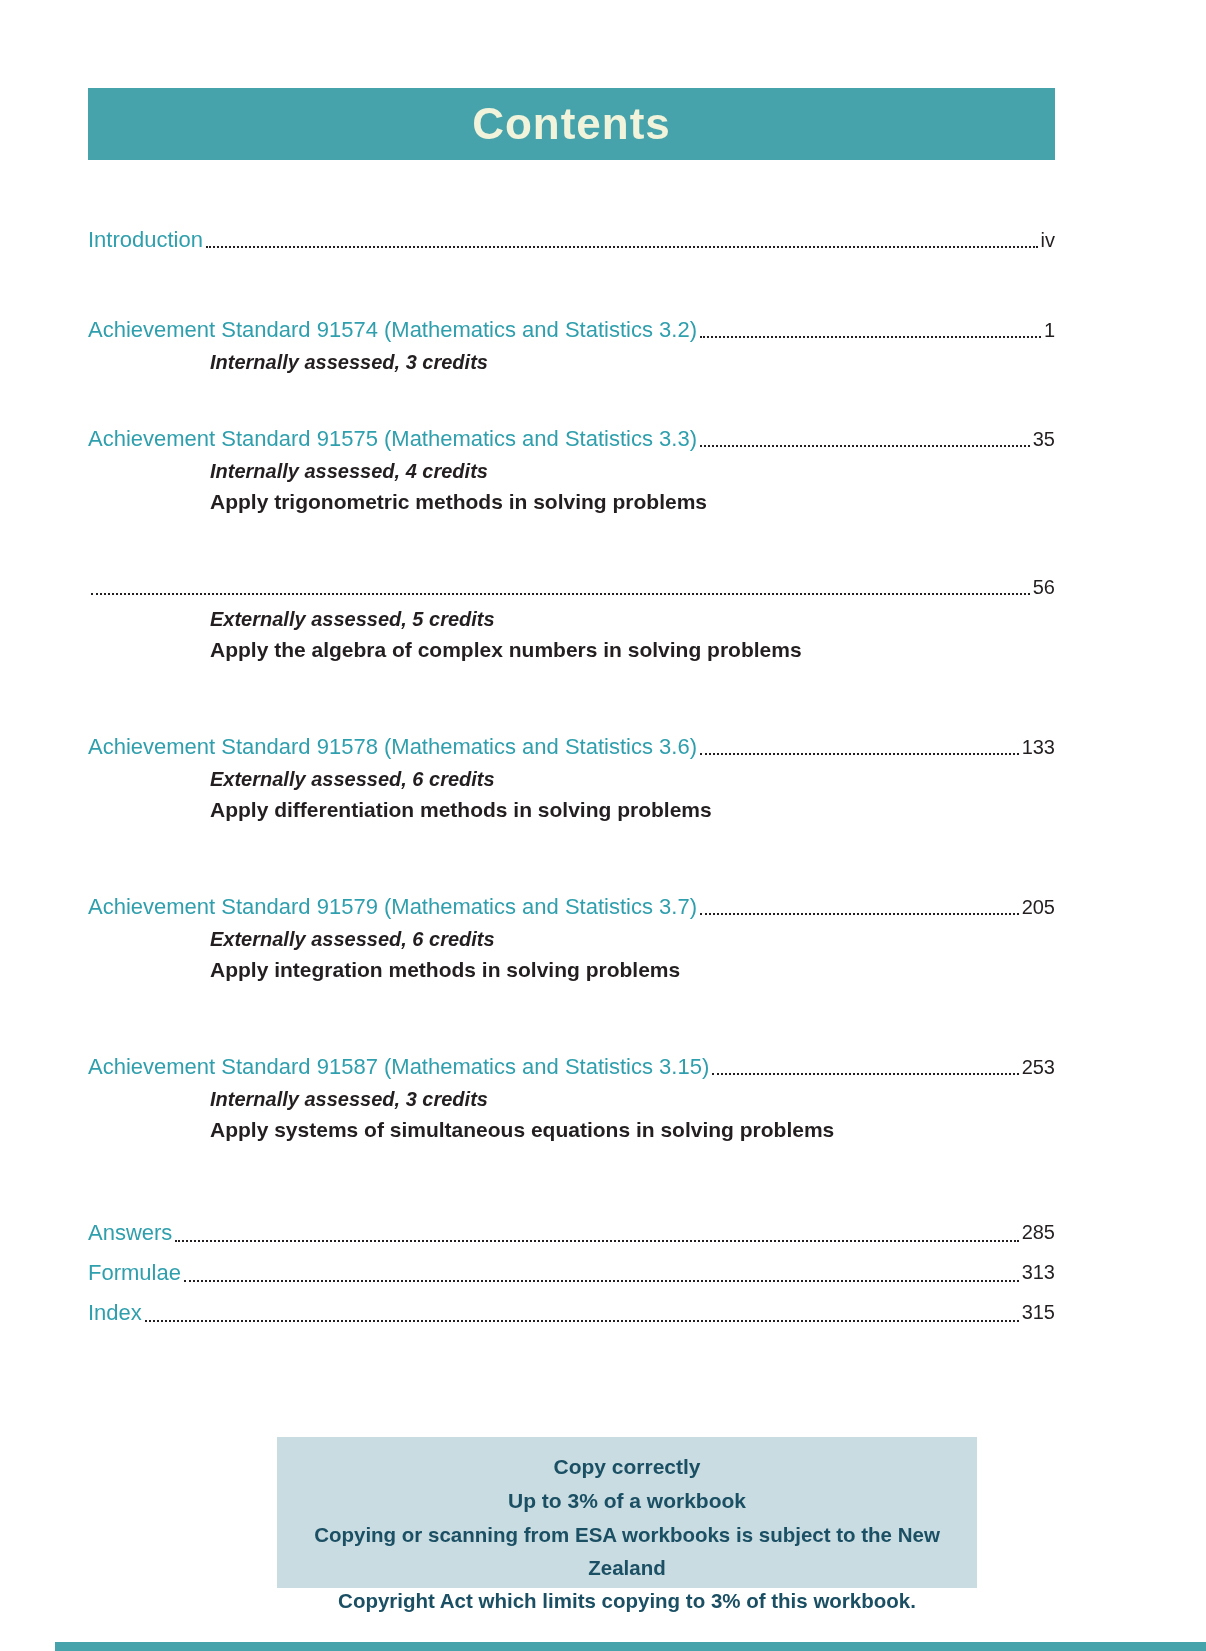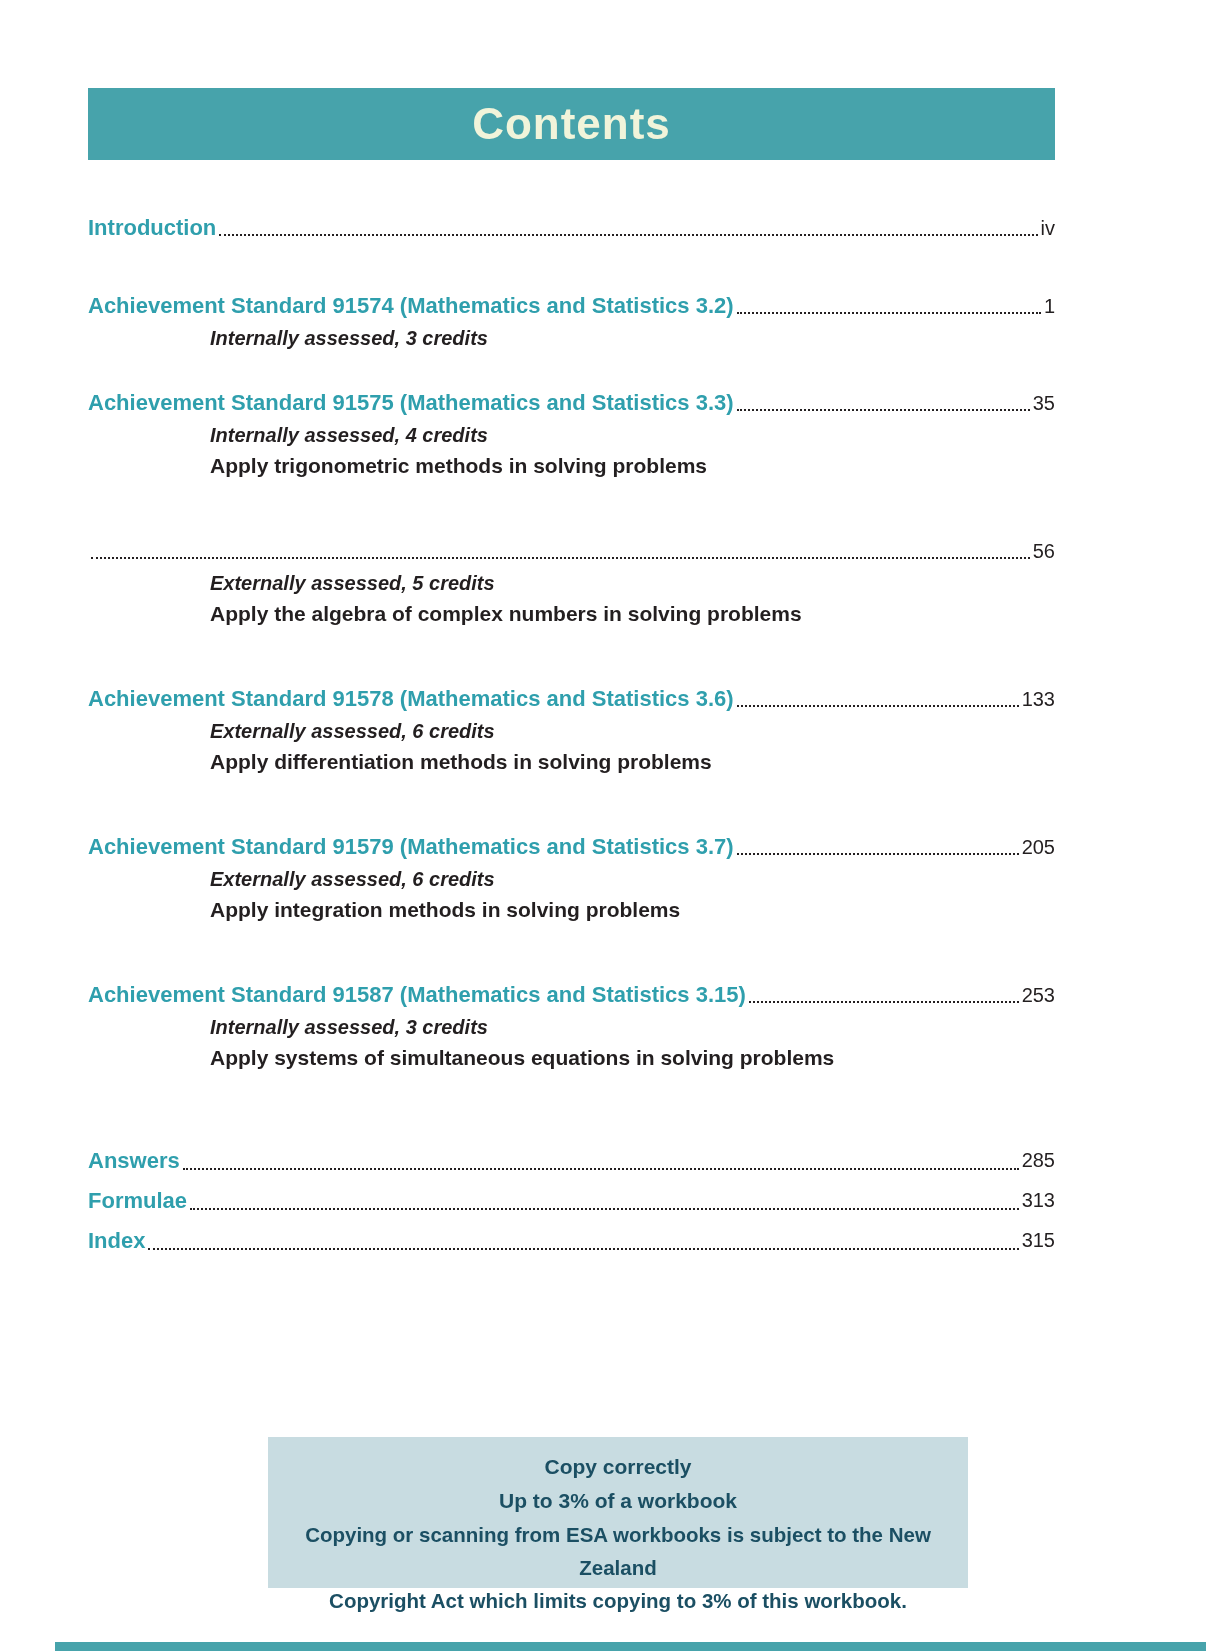--- a/index.html
+++ b/index.html
@@ -18,23 +18,23 @@
     display:flex;align-items:center;justify-content:center;
     margin-bottom:53px;
   }
   .header-title{
     font-size:44px;font-weight:700;
     color:var(--header-text,#f1f4da);
     letter-spacing:1px;
   }
   .toc-line{display:flex;align-items:flex-end;}
   .toc-title{
-    font-size:22px;font-weight:700;
+    font-size:22px;font-weight:400;
     color:var(--accent,#2f9fad);
-    white-space:nowrap;line-height:30px;
+    white-space:nowrap;line-height:30px;margin-top:12px;
   }
   .leader{
     flex:1;
     border-bottom:2.6px dotted var(--text,#231f20);
     margin:0 3px 7px 3px;
     min-width:20px;
   }
   .toc-page{
     font-size:20px;font-weight:400;
     color:var(--text,#231f20);
@@ -54,21 +54,21 @@
   .description{
     font-size:21px;font-weight:700;
     line-height:32px;
   }
   .end-matter{margin-top:63px;}
   .end-line{height:40px;}
   .end-line .toc-title{line-height:33px;}
   .end-line .toc-page{line-height:33px;}
   .note-box{
     position:absolute;
-    left:268px;top:1437px;
+    left:277px;top:1437px;
     width:700px;height:151px;
     background:var(--note-bg,#c8dce1);
     color:var(--note-text,#1b4f63);
     text-align:center;
     box-sizing:border-box;
     padding-top:13px;
   }
   .note-heading{
     font-size:21px;font-weight:700;line-height:34px;
   }

